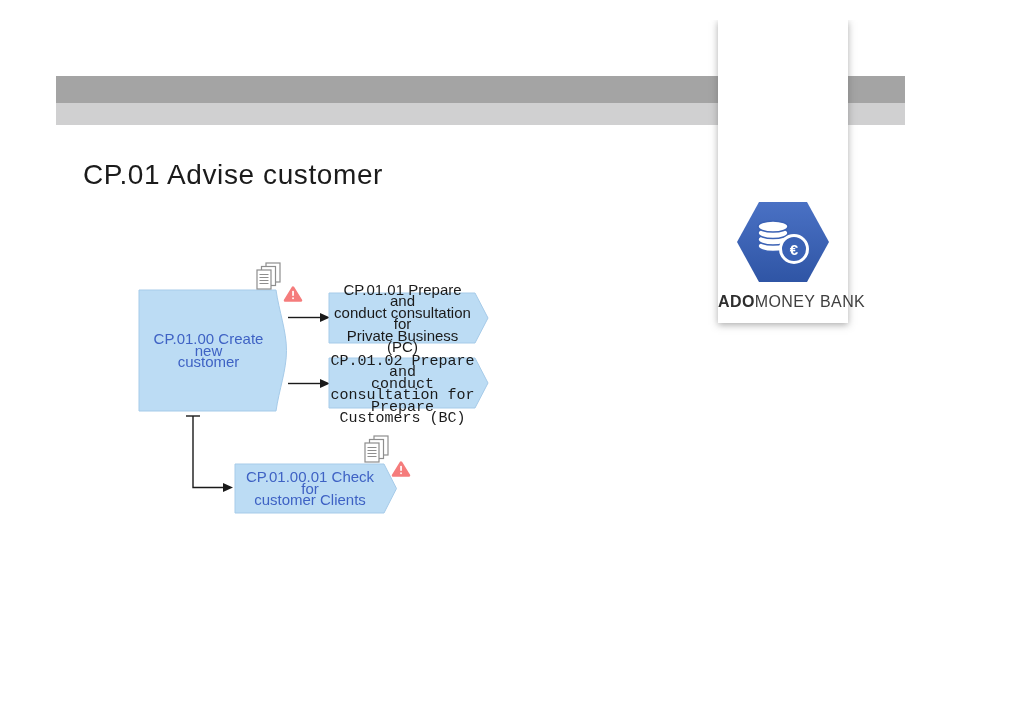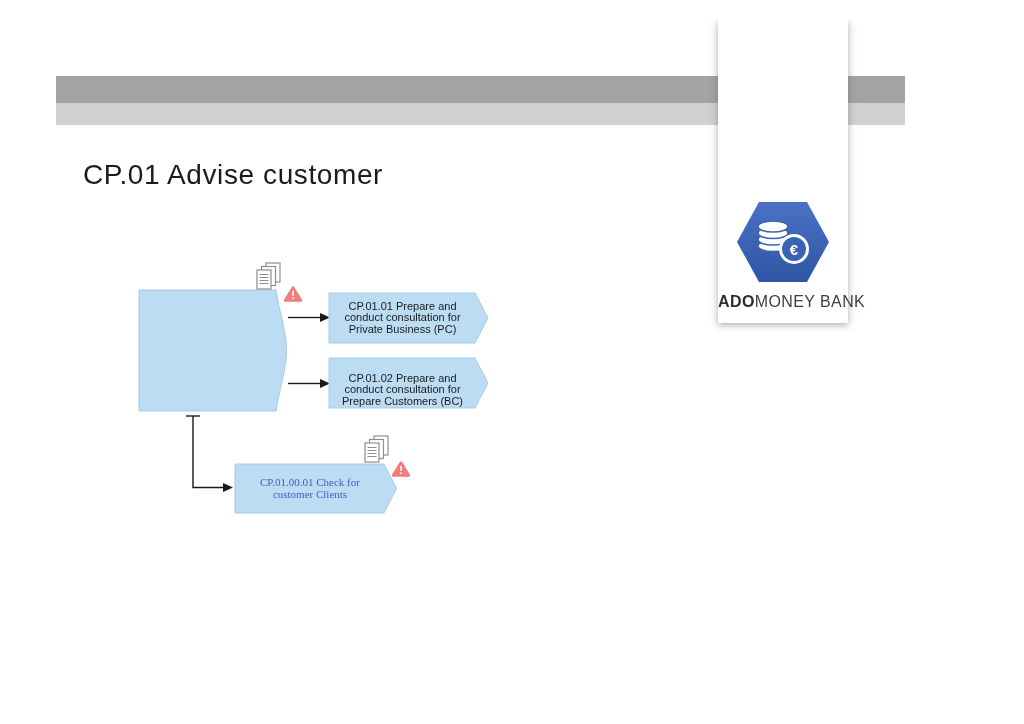--- a/index.html
+++ b/index.html
@@ -15,21 +15,21 @@
   #banner{position:absolute;left:718px;top:0;width:130px;height:303px;background:#ffffff;
           box-shadow:0 2px 7px rgba(90,90,90,0.5);}
   #banner .logo-svg{position:absolute;left:19px;top:182px;}
   #brand-name{position:absolute;left:0;top:273px;width:130px;text-align:right;
               font-size:16px;color:#3f3f3f;letter-spacing:0.4px;white-space:nowrap;}
   #brand-name b{font-weight:700;color:#2e2e2e;}
 
   #diagram{position:absolute;left:0;top:0;width:1024px;height:724px;}
 
   .node-label{position:absolute;display:flex;flex-direction:column;justify-content:center;
-              align-items:center;text-align:center;font-size:11px;line-height:11.5px;
+              align-items:center;text-align:center;font-size:15px;line-height:11.5px;
               pointer-events:none;}
   .node-label.blue{color:#3e62c4;}
   .node-label.dark{color:#1a1a1a;}
 </style>
 </head>
 <body>
 
 <div id="canvas">
 
   <div class="bar dark"></div>
@@ -93,34 +93,38 @@
       </g>
     </g>
 
     <g transform="translate(392,441)">
       <polygon points="9,1.5 17,14.5 1,14.5" stroke-width="2.5" stroke-linejoin="round" fill="#f57c7c" stroke="#f57c7c"></polygon>
       <rect x="8.2" y="4.8" width="1.7" height="5.2" rx="0.8" fill="#ffffff"></rect>
       <rect x="8.2" y="11.3" width="1.7" height="1.9" rx="0.8" fill="#ffffff"></rect>
     </g>
   </svg>
 
+  <div class="node-label blue" style="left:139px;top:270px;width:139px;height:121px;">
+    <div>CP.01.00 Create new</div>
+    <div>customer</div>
+  </div>
 
   <div class="node-label dark" style="left:330px;top:273px;width:145px;height:50px;">
     <div>CP.01.01 Prepare and</div>
     <div>conduct consultation for</div>
     <div>Private Business (PC)</div>
   </div>
 
-  <div class="node-label dark" style="left:330px;top:338px;width:145px;height:64px;">
+  <div class="node-label dark" style="left:330px;top:338px;width:145px;height:64px;font-family:Liberation Mono, monospace;">
     <div>CP.01.02 Prepare and</div>
     <div>conduct consultation for</div>
     <div>Prepare Customers (BC)</div>
   </div>
 
-  <div class="node-label blue" style="left:236px;top:444px;width:148px;height:49px;font-family:Liberation Serif, serif;">
+  <div class="node-label blue" style="left:236px;top:444px;width:148px;height:49px;">
     <div>CP.01.00.01 Check for</div>
     <div>customer Clients</div>
   </div>
 
   <div id="banner">
     <svg class="logo-svg" width="92" height="80" viewBox="0 0 92 80">
       <defs>
         <linearGradient id="hexgrad" x1="0" y1="0" x2="0" y2="1">
           <stop offset="0" stop-color="#4a71c4"></stop>
           <stop offset="1" stop-color="#2f55a5"></stop>

